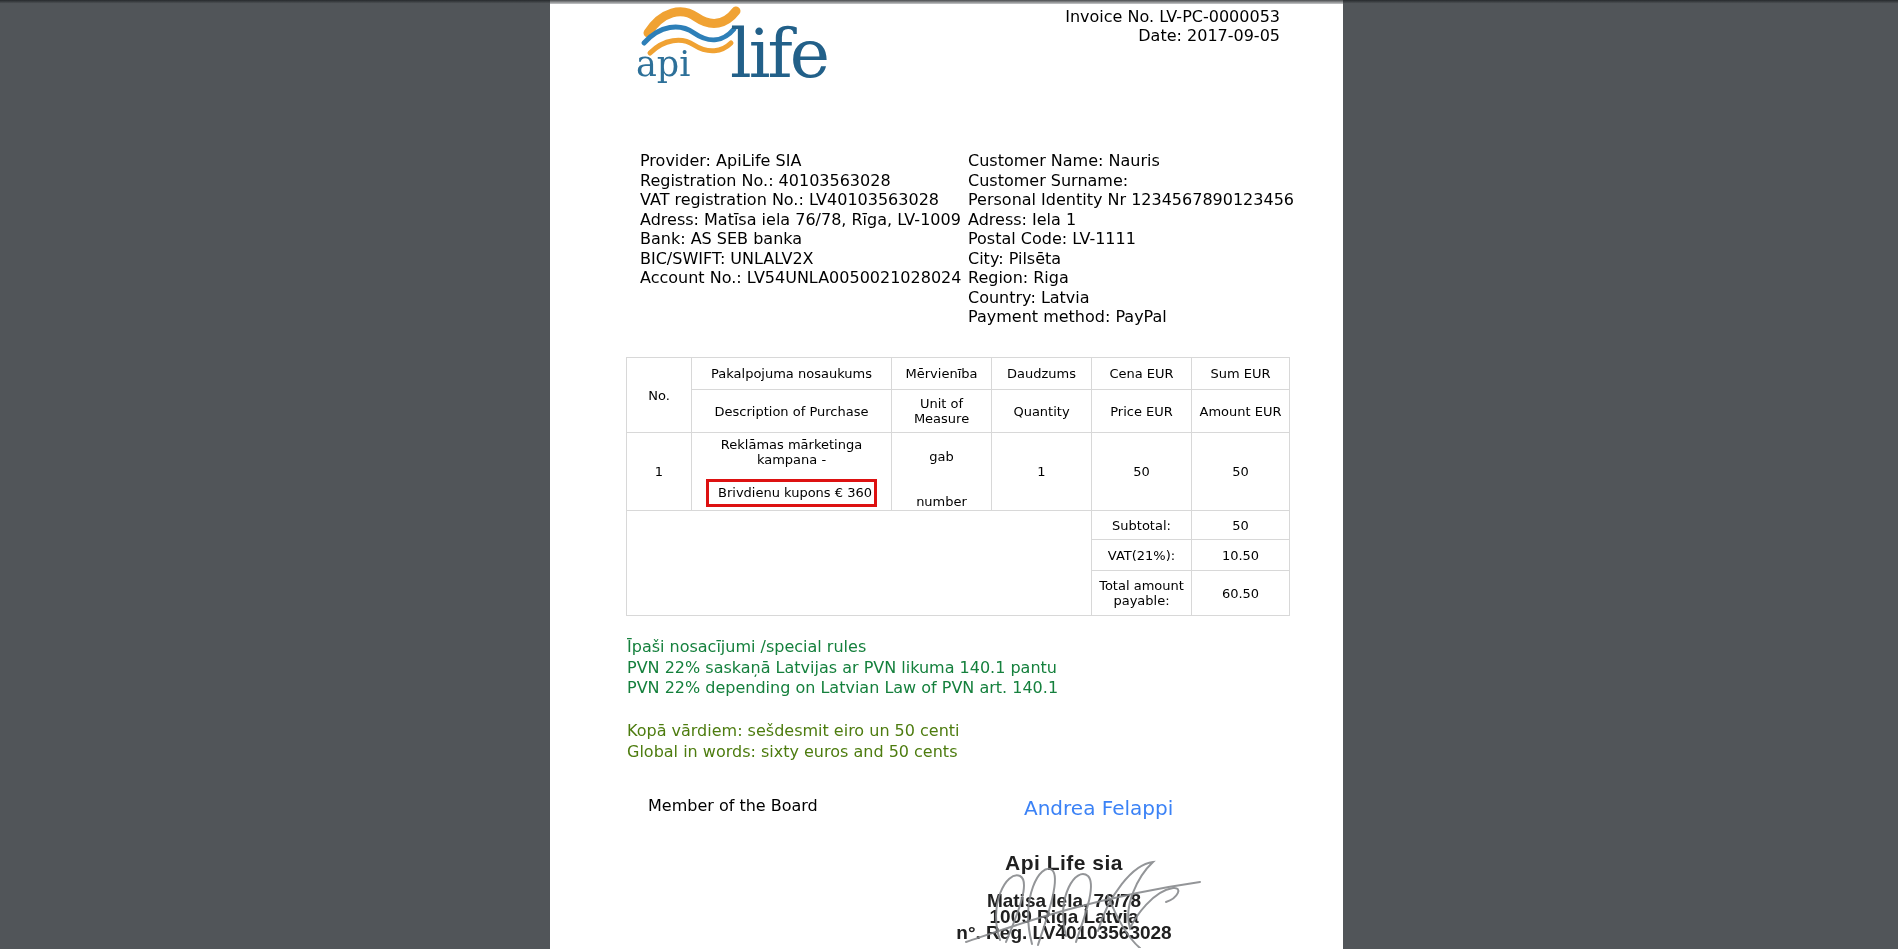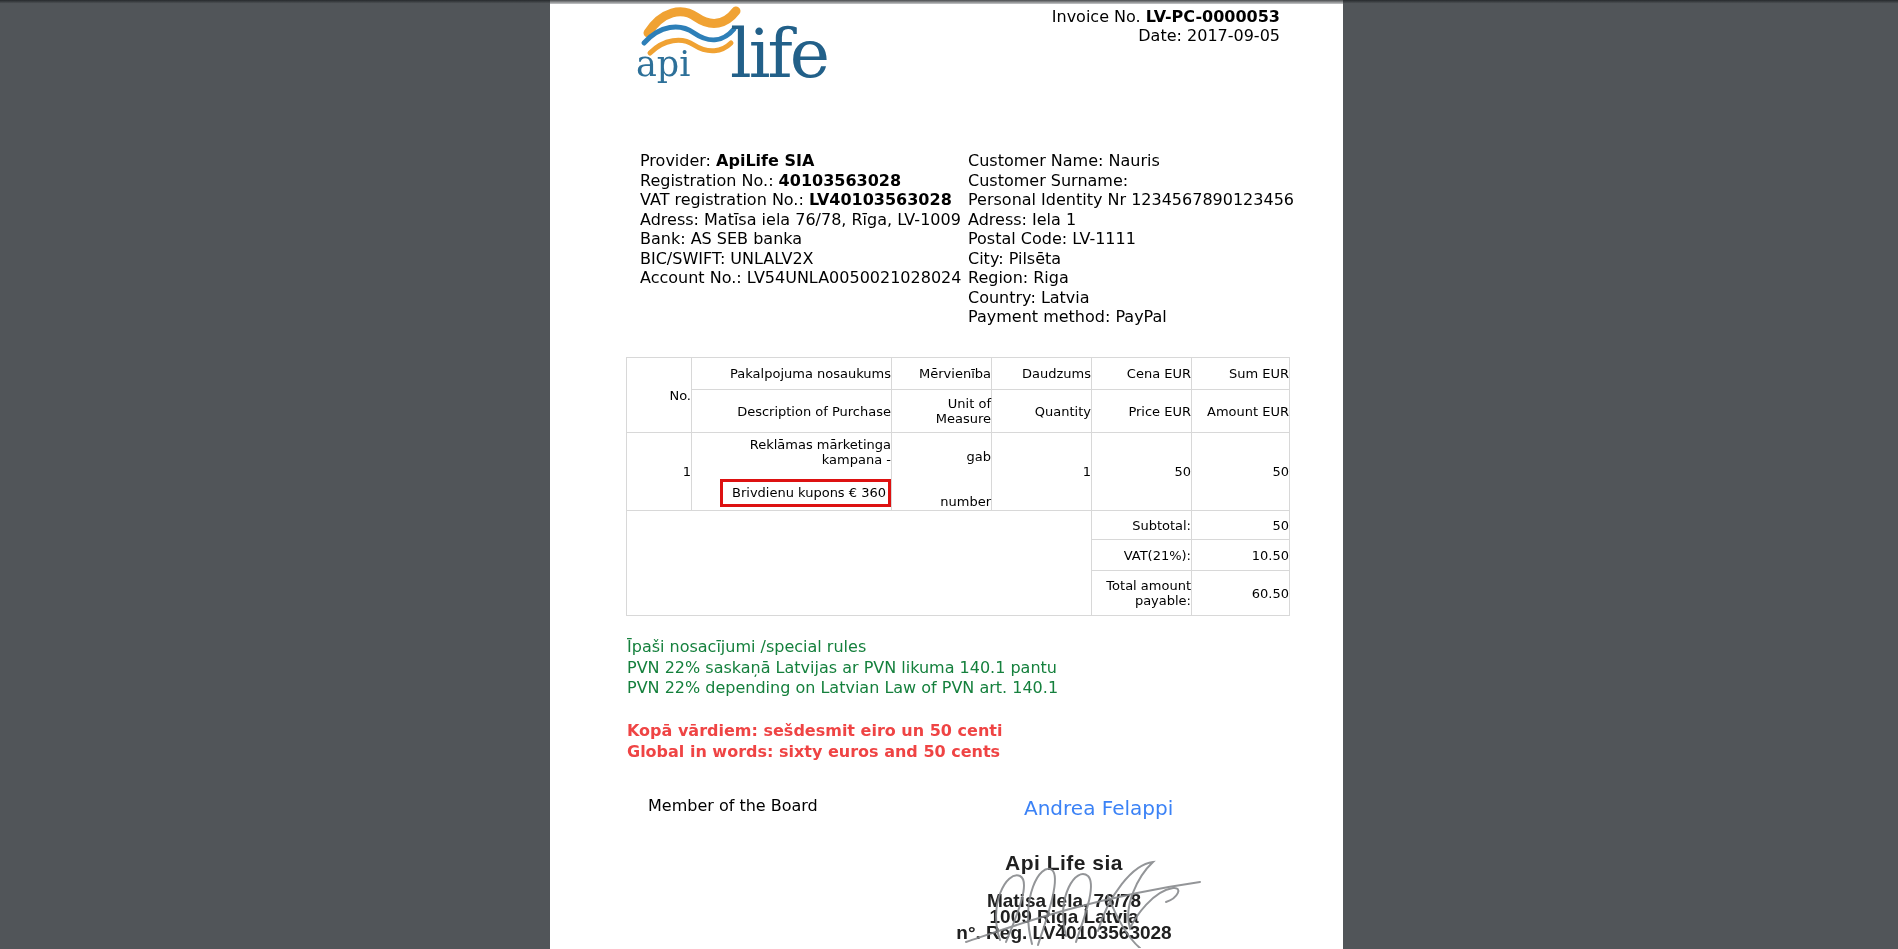--- a/index.html
+++ b/index.html
@@ -18,50 +18,50 @@
   
   .inv-meta { position:absolute; top:7px; right:63px; text-align:right; font-size:16px; line-height:19px; color:#000; }
 
   
   .info-block { position:absolute; font-size:16px; line-height:19.5px; color:#000; white-space:nowrap; }
   .provider { left:90px; top:151px; }
   .customer { left:418px; top:151px; }
 
   
   table.items { position:absolute; left:76px; top:357px; border-collapse:collapse; table-layout:fixed; }
-  table.items td { border:1px solid #d8d8d8; font-size:13px; color:#000; text-align:right; vertical-align:middle; padding:0; }
+  table.items td { border:1px solid #d8d8d8; font-size:13px; color:#000; text-align:center; vertical-align:middle; padding:0; }
   col.c-no{width:65px} col.c-desc{width:200px} col.c-unit{width:100px}
   col.c-qty{width:100px} col.c-price{width:100px} col.c-sum{width:98px}
   tr.h1{height:32px} tr.h2{height:43px} tr.item{height:78px}
   tr.t-sub{height:29px} tr.t-vat{height:31px} tr.t-tot{height:45px}
   td.desc-cell { vertical-align:top; padding-top:6px; line-height:15px; }
   .red-box { display:inline-block; border:3px solid #dd1111; padding:3px 2px 4px 9px; margin-top:12px; }
   td.unit-cell { vertical-align:top; }
   td.unit-cell .u1 { margin-top:14px; }
   td.unit-cell .u2 { margin-top:30px; }
   td.empty-cell { border:none; border-left:1px solid #d8d8d8; border-bottom:1px solid #d8d8d8; }
   td.t-label { text-align:right; padding-right:8px; line-height:15px; }
 
   
   .notes { position:absolute; left:77px; top:637px; font-size:16px; line-height:20.5px; color:#15803d; }
-  .words { position:absolute; left:77px; top:721px; font-size:16px; line-height:20.5px; color:#ef4444;font-weight:bold; }
+  .words { position:absolute; left:77px; top:721px; font-size:16px; line-height:20.5px; color:#4d7c0f; }
 
   
   .sig-left  { position:absolute; left:90px;  top:796px; font-size:16px; color:#000;margin-left:8px; }
   .sig-right { position:absolute; left:474px; top:796px; font-size:20px; color:#3b82f6; }
 
   
   .stamp { position:absolute; left:404px; top:851px; width:220px; text-align:center;
            font-family:"Liberation Sans", sans-serif; font-weight:bold; color:#202020; }
   .stamp .s1 { font-size:21px; letter-spacing:0.5px; margin-bottom:18px; }
   .stamp .s2 { font-size:19px; line-height:16px; }
 
   .signature-svg { position:absolute; left:398px; top:836px; width:285px; height:112px; z-index:4; }
 
-  b { font-weight:bold; }
+  b { font-weight:normal; }
 </style>
 </head>
 <body>
 
 <div class="screen">
   <div class="top-edge"></div>
 
   <div class="page">
 
     <svg class="logo" viewBox="0 0 240 80">

